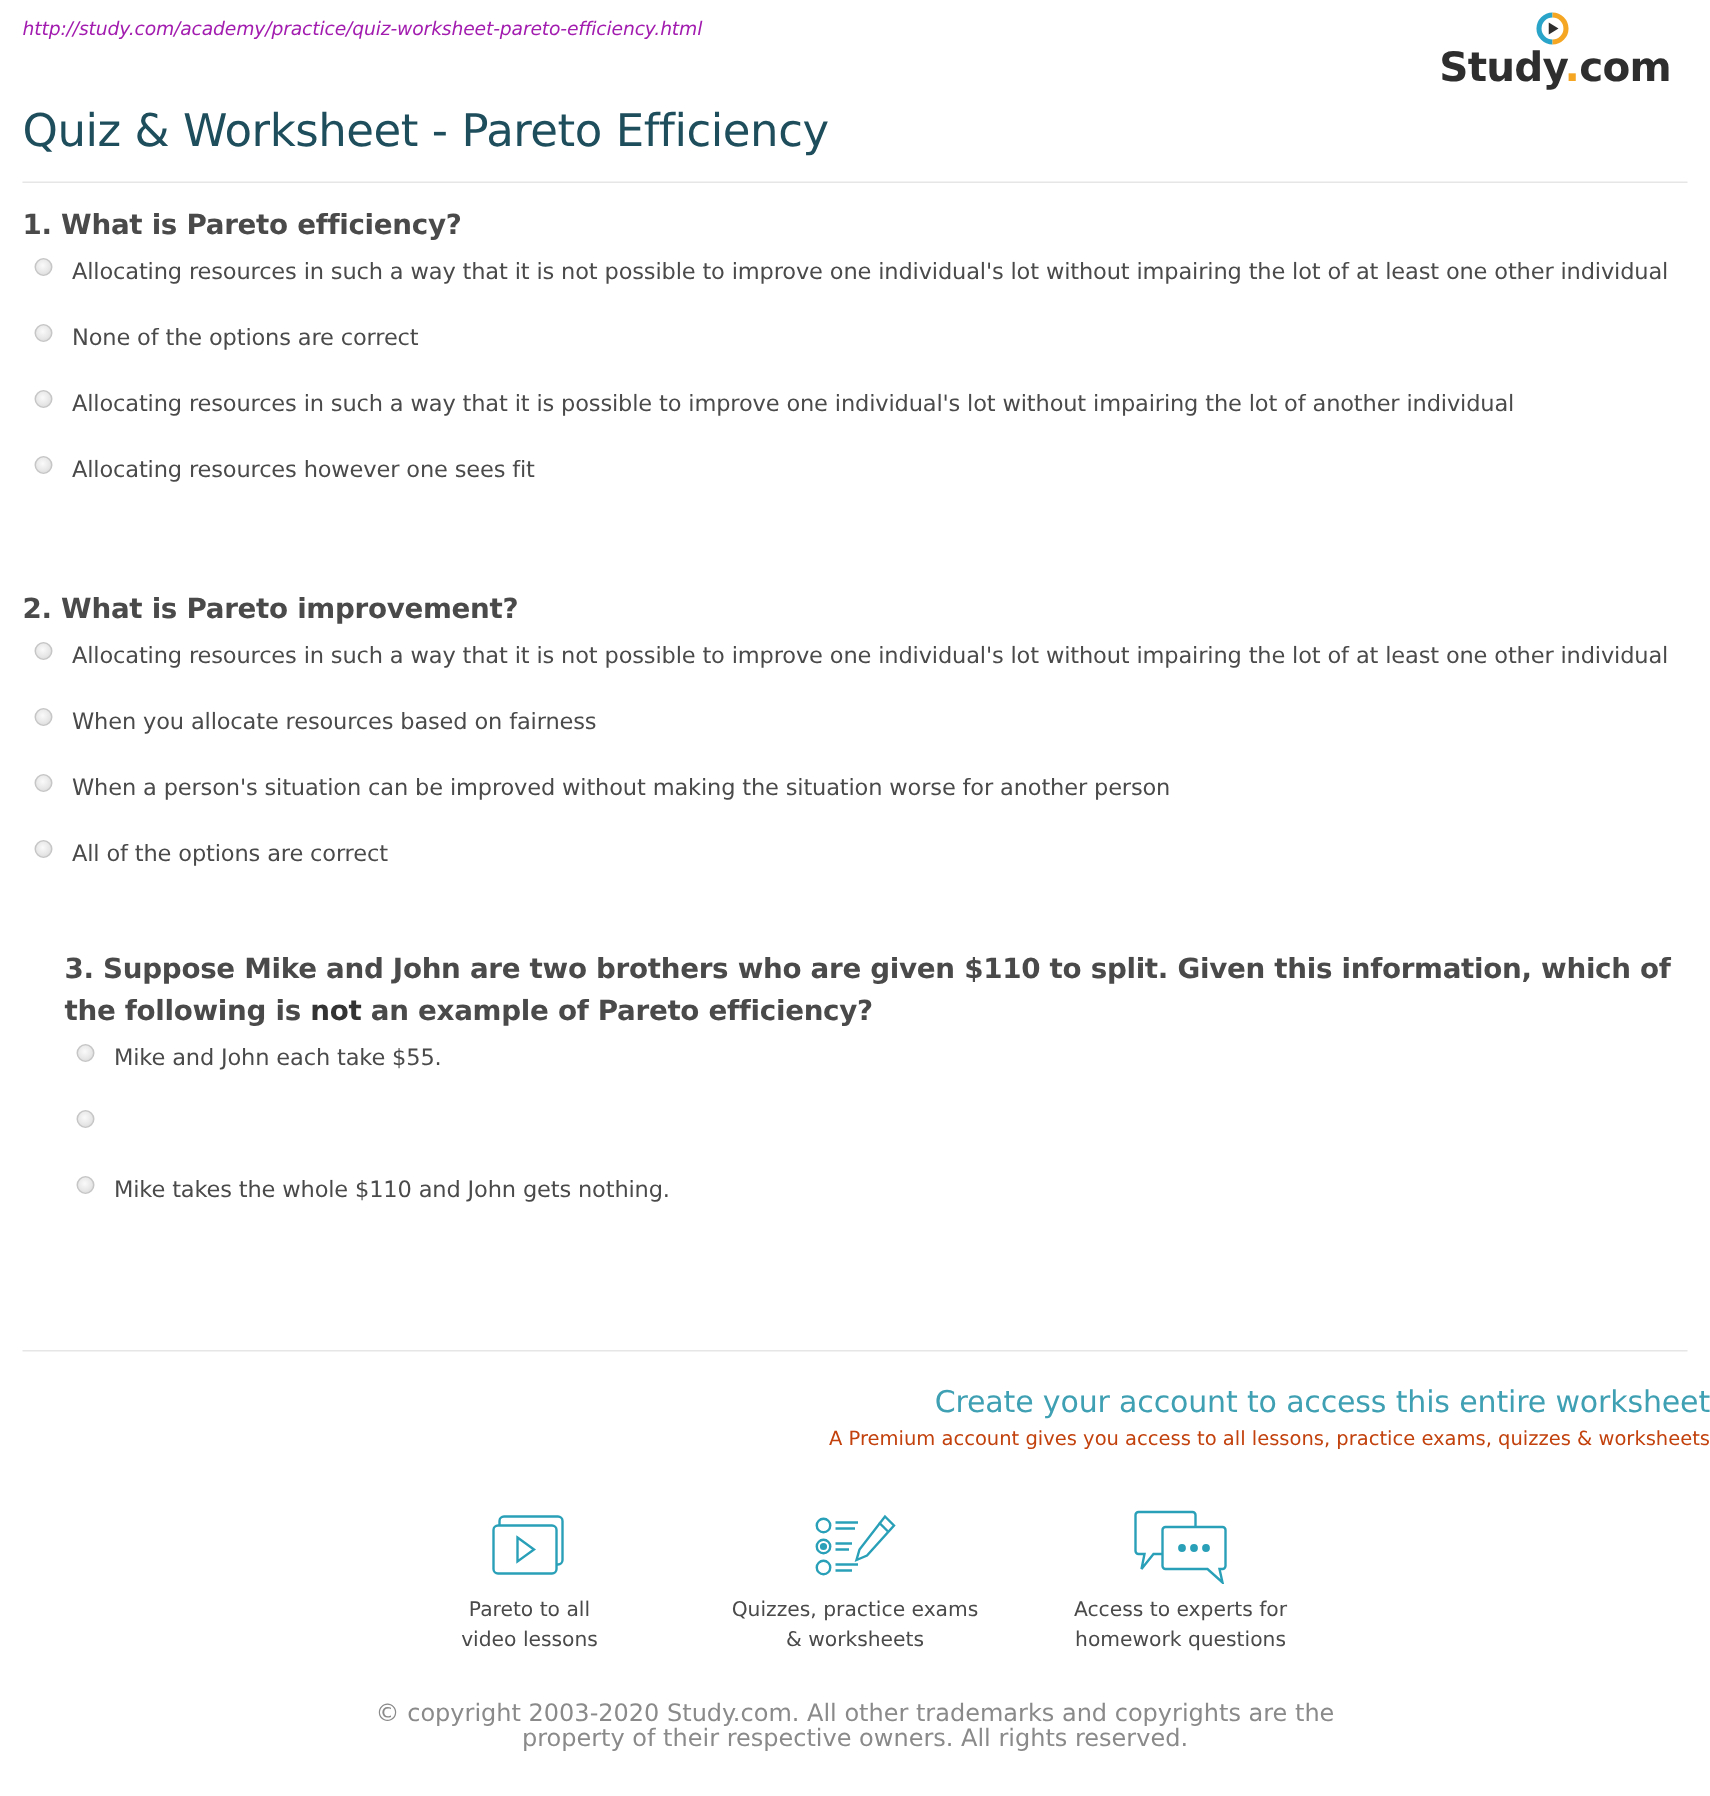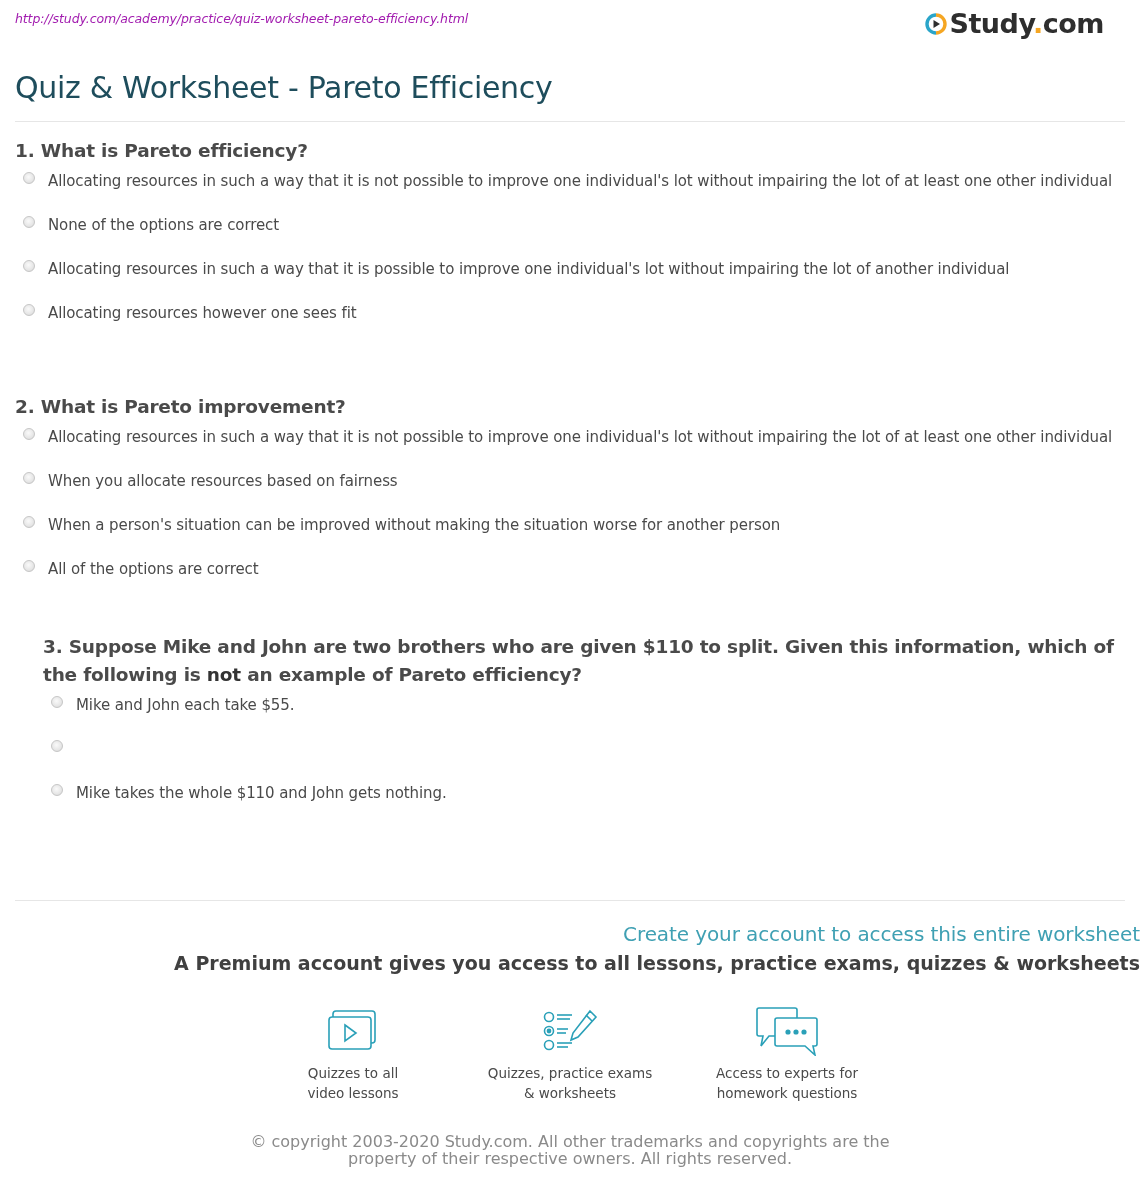--- a/index.html
+++ b/index.html
@@ -1,41 +1,41 @@
 <!DOCTYPE html>
 <html><head>
 <meta charset="utf-8">
 <style>
   * { box-sizing: border-box; margin: 0; padding: 0; }
   html, body { width: 1140px; height: 1197px; background: #ffffff; overflow: hidden; }
   body { font-family: "DejaVu Sans", "Liberation Sans", sans-serif; color: #4a4a4a; position: relative; }
 
   .url { position: absolute; left: 15px; top: 11px; font-size: 12.5px; color: #a21caf; letter-spacing: -0.1px; font-style: italic; }
 
-  .logo { position: absolute; right: 36px; top: 8px; display: flex; align-items: center; }
+  .logo { position: absolute; right: 26px; top: 8px; display: flex; align-items: center; flex-direction: column; }
   .logo-mark { width: 22px; height: 22px; position: relative; margin-right: 3px; }
   .logo-text { font-size: 27px; font-weight: bold; color: #2e2e2e; letter-spacing: -0.5px; line-height: 32px; }
   .logo-dot { color: #f5a623; }
 
   .page-title { position: absolute; left: 15px; top: 70px; font-size: 30px; color: #1e4d5c; font-weight: normal; letter-spacing: -0.3px; }
 
   .divider { position: absolute; left: 15px; right: 15px; height: 1px; background: #e6e6e6; }
 
   .question { position: absolute; left: 15px; right: 15px; }
   .q-text { font-size: 18.5px; color: #4a4a4a; font-weight: bold; line-height: 28px; letter-spacing: -0.2px; }
   .q-text b { color: #333; }
 
   .option { display: flex; height: 44px; padding-left: 8px; cursor: pointer; }
   .option:first-of-type { }
   .radio { width: 12px; height: 12px; border-radius: 50%; border: 1px solid #c6c6c6; background: radial-gradient(circle at 45% 40%, #fafafa 0%, #e6e6e6 60%, #d2d2d2 100%); flex-shrink: 0; margin-right: 13px; }
   .opt-label { font-size: 15px; color: #4a4a4a; white-space: nowrap; letter-spacing: -0.1px; }
 
   .cta { position: absolute; left: 0; right: 0; top: 922px; text-align: right; }
   .cta-title { font-size: 20px; color: #3fa0b3; font-weight: normal; letter-spacing: -0.1px; }
-  .cta-sub { font-size: 19px; color: #404040; margin-top: 6px; font-weight: bold; }
+  .cta-sub { font-size: 13px; color: #c2410c; margin-top: 6px; }
 
   .features { position: absolute; top: 1003px; left: 0; right: 0; display: flex; justify-content: center; }
   .feature { width: 217px; text-align: center; }
   .feature-icon { height: 56px; display: flex; justify-content: center; align-items: center; }
   .feature-label { font-size: 13.5px; color: #4a4a4a; line-height: 20px; margin-top: 4px; }
 
   .footer { position: absolute; top: 1133px; left: 215px; width: 710px; text-align: center; font-size: 16px; color: #8a8a8a; line-height: 17px; }
 </style>
 </head>
 <body>
@@ -128,21 +128,21 @@
 <div class="features">
   <div class="feature">
     <div class="feature-icon">
       <svg width="52" height="44" viewBox="0 0 52 44" fill="none" stroke="#2aa0b8" stroke-width="1.6">
         <rect x="6" y="2" width="42" height="32" rx="3"></rect>
         <rect x="2" y="8" width="42" height="32" rx="3" fill="#fff"></rect>
         <path d="M18 16 L29 24 L18 32 Z"></path>
       </svg>
     </div>
     <div class="feature-label">
-        <div>Quizzes to all</div>
+        <div>Pareto to all</div>
         <div>video lessons</div>
       </div>
   </div>
   <div class="feature">
     <div class="feature-icon">
       <svg width="56" height="44" viewBox="0 0 56 44" fill="none" stroke="#2aa0b8" stroke-width="1.6">
         <circle cx="7" cy="8" r="4.5"></circle>
         <circle cx="7" cy="22" r="4.5"></circle>
           <circle cx="7" cy="22" r="1.6" fill="#2aa0b8"></circle>
         <circle cx="7" cy="36" r="4.5"></circle>

